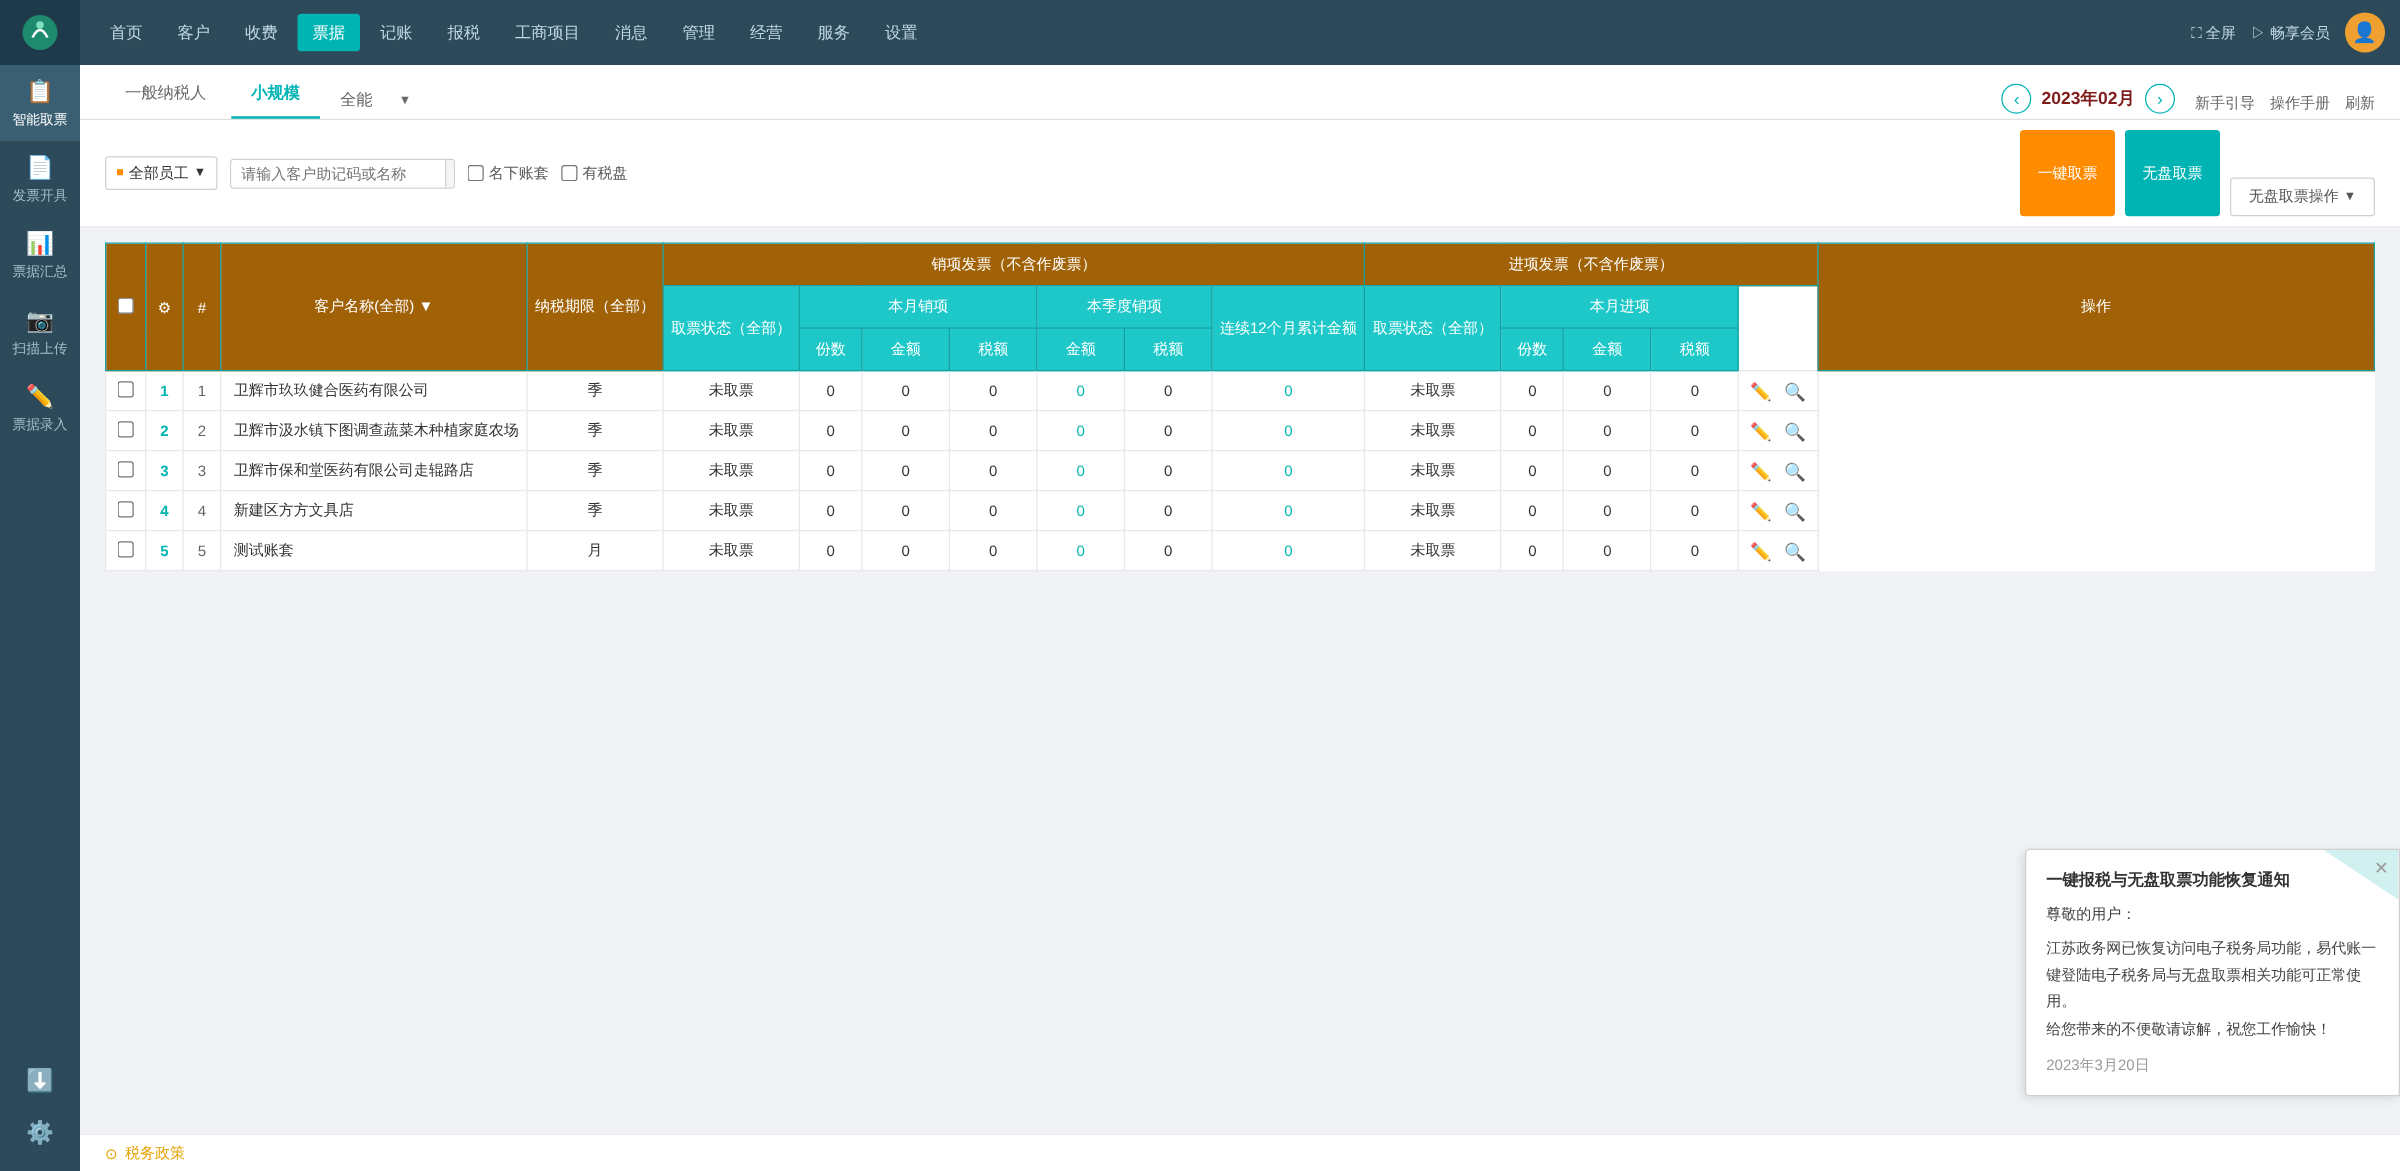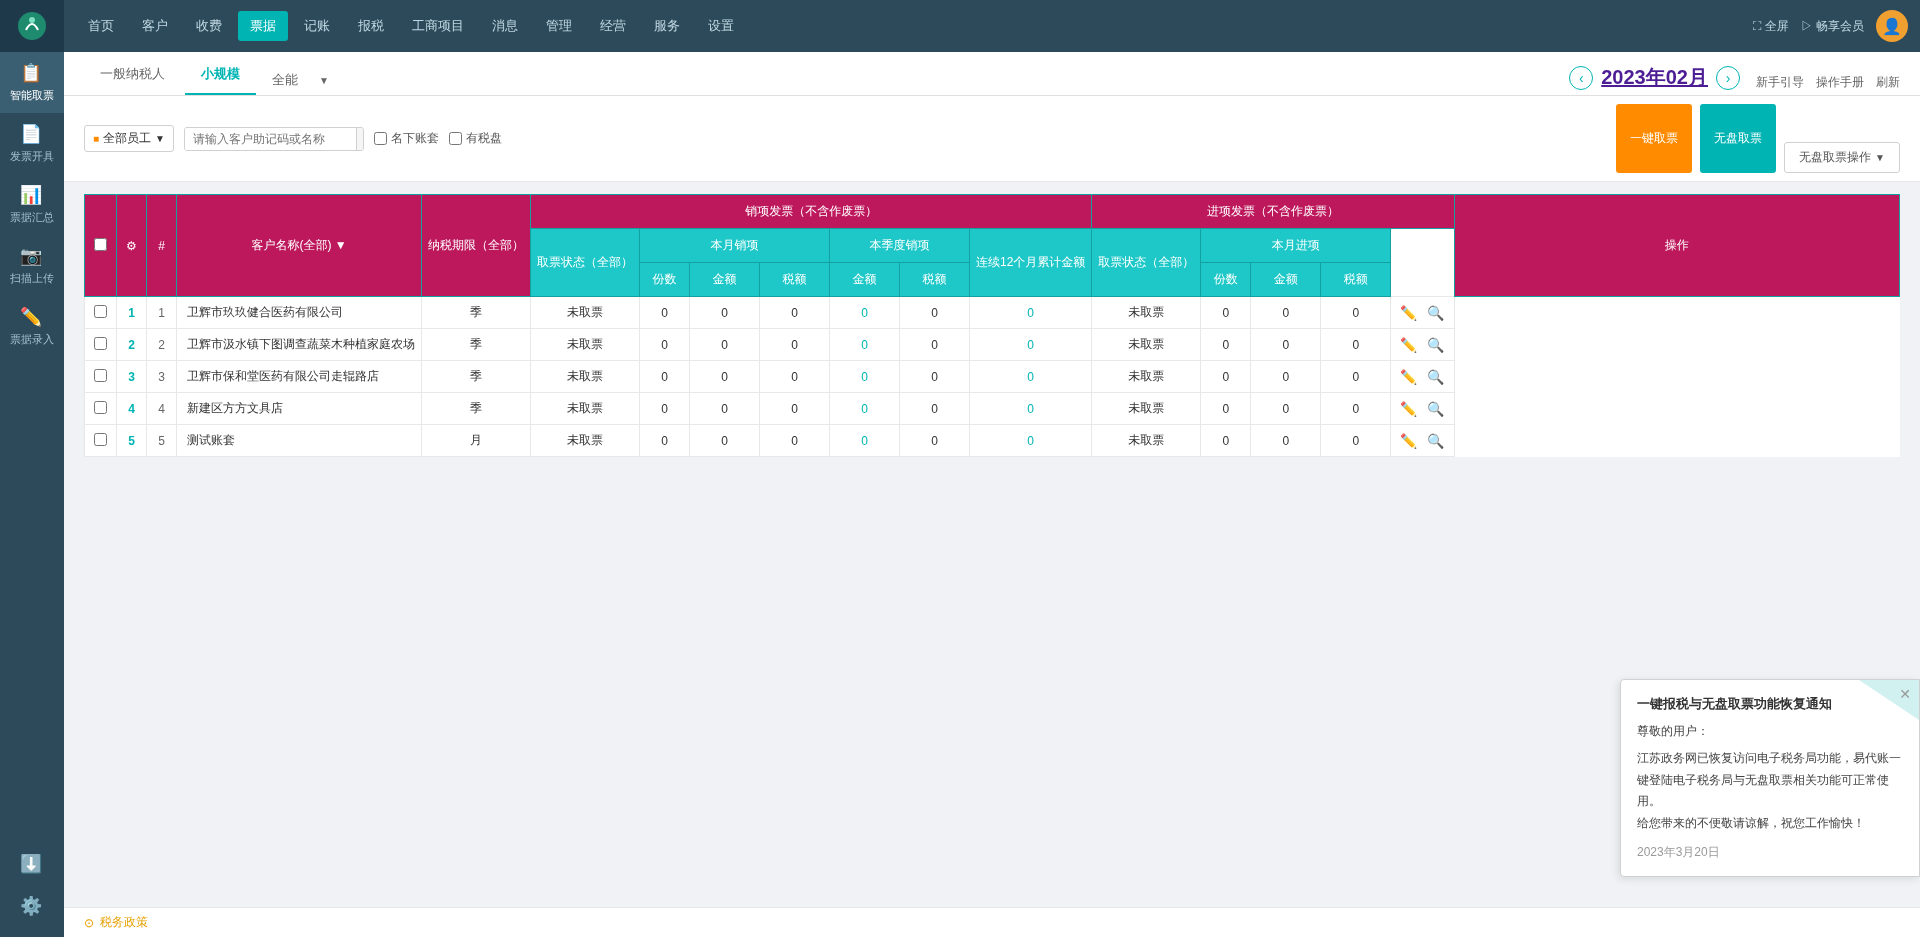--- a/index.html
+++ b/index.html
@@ -139,21 +139,21 @@
       border-radius: 50%;
       border: 1px solid #00b4b4;
       background: white;
       color: #00b4b4;
       cursor: pointer;
       display: flex;
       align-items: center;
       justify-content: center;
       font-size: 14px;
     }
-    .period-text { font-size: 20px; color: #4c1d95; font-weight: bold; text-decoration: underline; }
+    .period-text { font-size: 14px; color: #7f1d1d; font-weight: bold; }
 
     
     .tabbar-right {
       margin-left: 16px;
       display: flex;
       align-items: center;
       gap: 12px;
       padding-bottom: 4px;
       color: #666;
       font-size: 12px;
@@ -270,21 +270,21 @@
       padding: 7px 6px;
       text-align: center;
       border: 1px solid #e8e8e8;
       color: #333;
       white-space: nowrap;
     }
     .data-table .row-num { color: #00b4b4; font-weight: bold; }
     .data-table .link-val { color: #00b4b4; cursor: pointer; }
     .data-table td.name-cell { text-align: left; padding-left: 10px; }
     .action-icon { color: #00b4b4; cursor: pointer; margin: 0 3px; font-size: 14px; }
-    .header-row-1 th { background: #be185d; }
+    .header-row-1 th { background: #a16207; }
     .header-row-2 th { background: #1ec8c8; }
 
     
     .notification {
       position: fixed;
       bottom: 60px;
       right: 0;
       width: 300px;
       background: white;
       border: 1px solid #d0d0d0;

